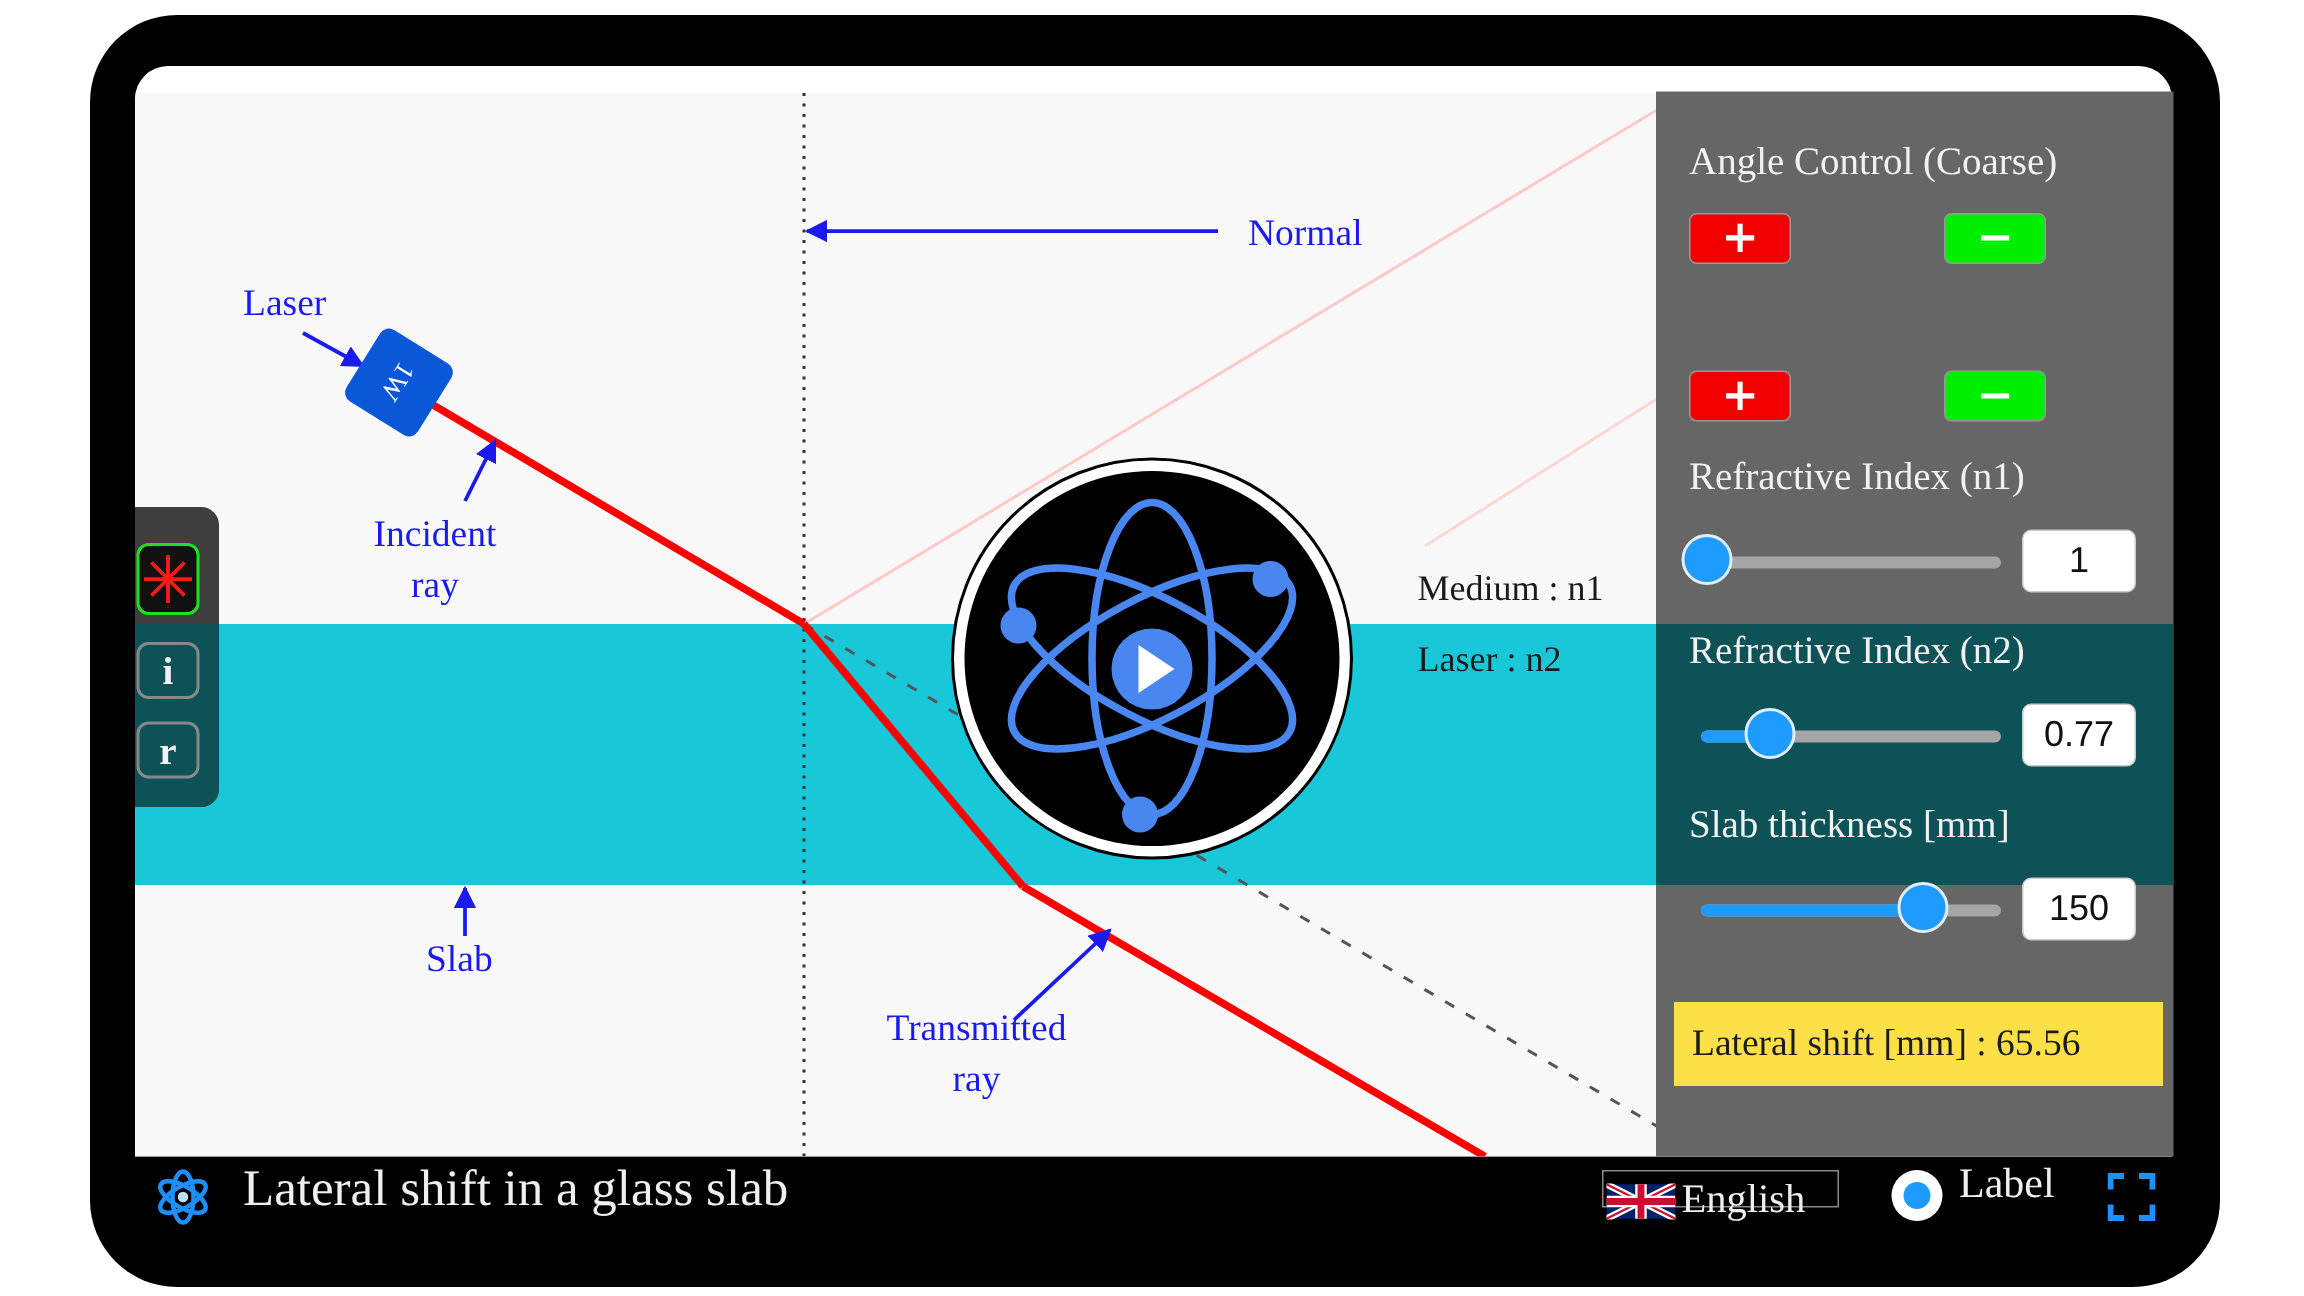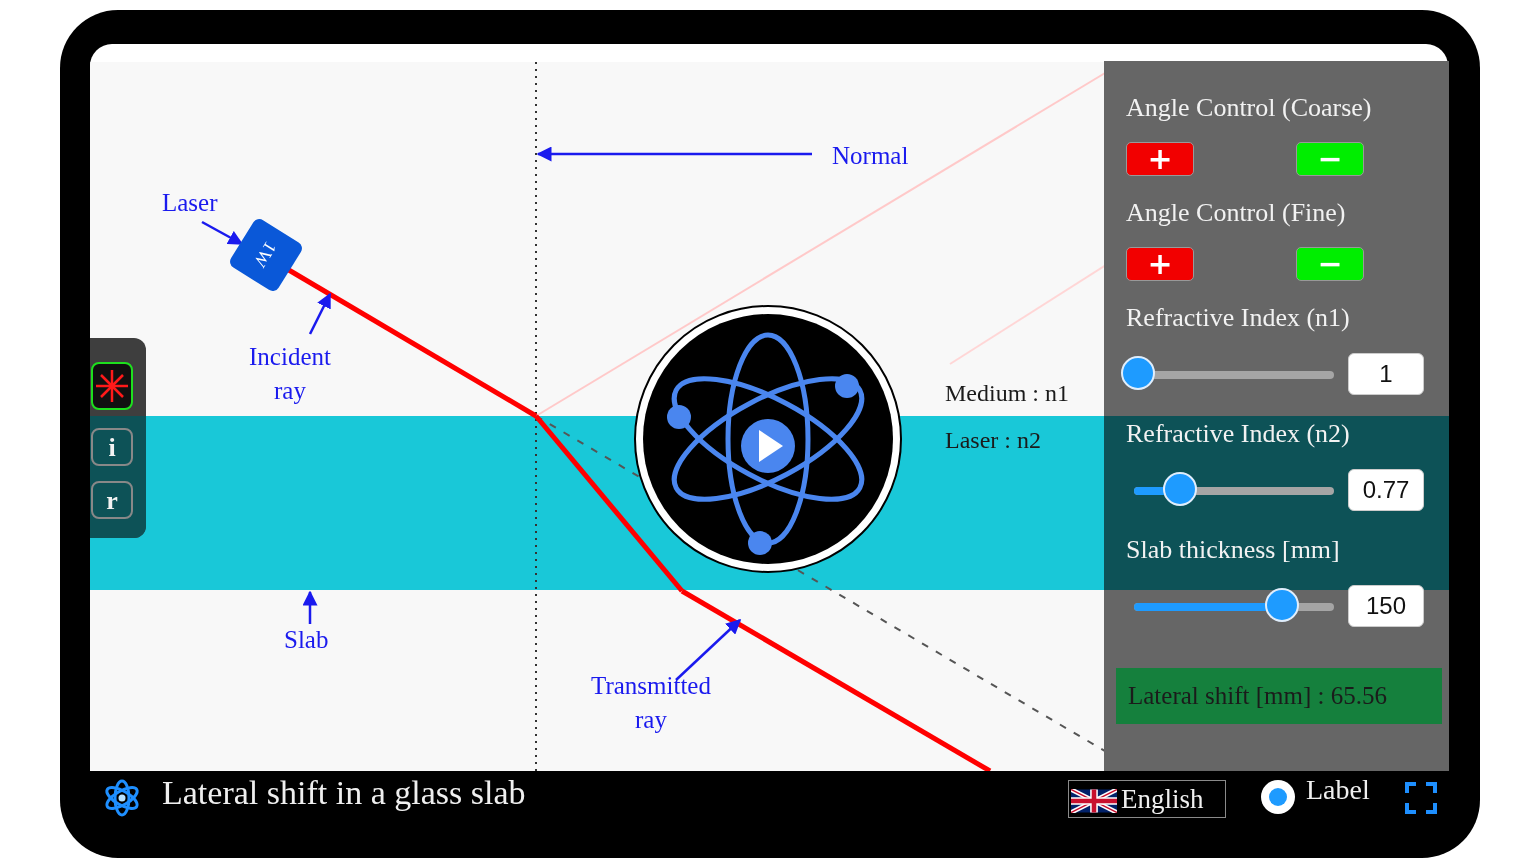--- a/index.html
+++ b/index.html
@@ -22,29 +22,29 @@
   .panel { position:absolute; left:1104px; top:61px; width:345px; height:710px; background:#666666; }
   .panel .teal { position:absolute; left:0; top:355px; width:345px; height:174px; background:#0d5257; }
   .ptitle { position:absolute; left:22px; color:#f2f2f2; font-family:"Liberation Serif", serif; font-size:26px; white-space:nowrap; }
   .pbtn { position:absolute; width:68px; height:34px; border-radius:5px; color:#fff; font-size:30px; font-weight:bold; text-align:center; line-height:32px; box-sizing:border-box; border:1px solid #999; }
   .pbtn.red { background:#f20000; }
   .pbtn.green { background:#00ee00; }
   .slider { position:absolute; left:30px; width:200px; height:8px; background:#a5a5a5; border-radius:4px; }
   .slider .fill { position:absolute; left:0; top:0; height:8px; background:#1e9bff; border-radius:4px; }
   .slider .thumb { position:absolute; top:-15px; width:34px; height:34px; margin-left:-17px; border-radius:50%; background:#1e9bff; border:2px solid #e0eefc; box-sizing:border-box; }
   .numbox { position:absolute; left:244px; width:76px; height:42px; background:#fff; border:1px solid #ccc; border-radius:6px; box-sizing:border-box; font-family:"Liberation Sans", sans-serif; font-size:24px; text-align:center; line-height:40px; color:#111; }
-  .result { position:absolute; left:12px; top:607px; width:326px; height:56px; background:#15803d; color:#1b1b1b; font-family:"Liberation Serif", serif; font-size:25px; line-height:56px; padding-left:12px; box-sizing:border-box; white-space:nowrap; }
+  .result { position:absolute; left:12px; top:607px; width:326px; height:56px; background:#fde047; color:#1b1b1b; font-family:"Liberation Serif", serif; font-size:25px; line-height:56px; padding-left:12px; box-sizing:border-box; white-space:nowrap; }
 
   
   .play { position:absolute; left:634px; top:305px; width:268px; height:268px; border-radius:50%; background:#fff; border:2px solid #000; box-sizing:border-box; }
   .play .inner { position:absolute; left:7px; top:7px; width:250px; height:250px; border-radius:50%; background:#000; }
 
   
   .bottom-title { position:absolute; left:162px; top:774px; color:#efefef; font-family:"Liberation Serif", serif; font-size:34px; white-space:nowrap; }
-  .lang { position:absolute; left:1068px; top:780px; width:158px; height:38px; border:1px solid #8a8a8a; box-sizing:border-box; color:#efefef; font-family:"Liberation Serif", serif; font-size:27px; line-height:36px; }
+  .lang { position:absolute; left:1068px; top:780px; width:158px; height:25px; border:1px solid #8a8a8a; box-sizing:border-box; color:#efefef; font-family:"Liberation Serif", serif; font-size:27px; line-height:36px; }
   .lang svg { position:absolute; left:2px; top:8px; }
   .lang span { position:absolute; left:52px; top:0; }
   .radio { position:absolute; left:1261px; top:780px; width:34px; height:34px; border-radius:50%; background:#fff; }
   .radio .dot { position:absolute; left:8px; top:8px; width:18px; height:18px; border-radius:50%; background:#1e9bff; }
   .radio-lbl { position:absolute; left:1306px; top:774px; color:#efefef; font-family:"Liberation Serif", serif; font-size:28px; }
 </style>
 </head>
 <body>
 
 <div class="frame"></div>
@@ -118,21 +118,20 @@
   <div class="tbtn" style="top:143px;">r</div>
 </div>
 
 <div class="panel">
   <div class="teal"></div>
 
   <div class="ptitle" style="top:32px;">Angle Control (Coarse)</div>
   <div class="pbtn red" style="left:22px; top:81px;">+</div>
   <div class="pbtn green" style="left:192px; top:81px;">−</div>
 
-  <div class="ptitle" style="top:137px;">Angle Control (Fine)</div>
   <div class="pbtn red" style="left:22px; top:186px;">+</div>
   <div class="pbtn green" style="left:192px; top:186px;">−</div>
 
   <div class="ptitle" style="top:242px;">Refractive Index (n1)</div>
   <div class="slider" style="top:310px;">
     <div class="fill" style="width:2%;"></div>
     <div class="thumb" style="left:2%;"></div>
   </div>
   <div class="numbox" style="top:292px;">1</div>
 

